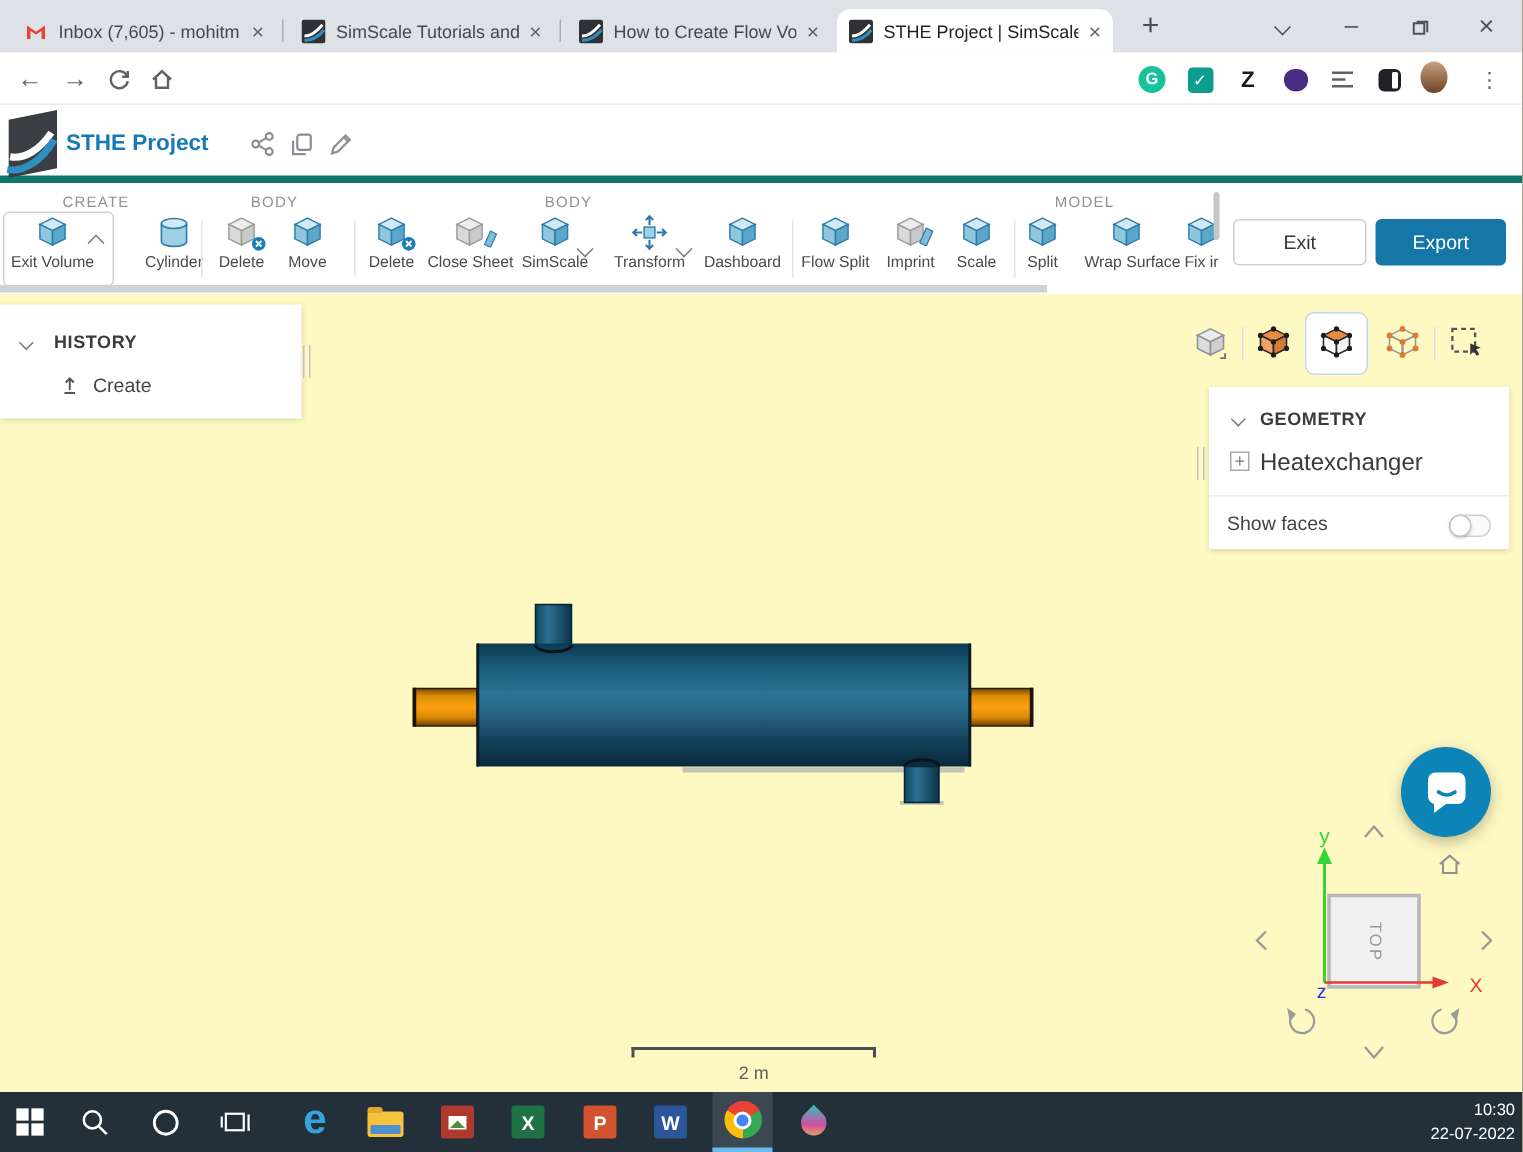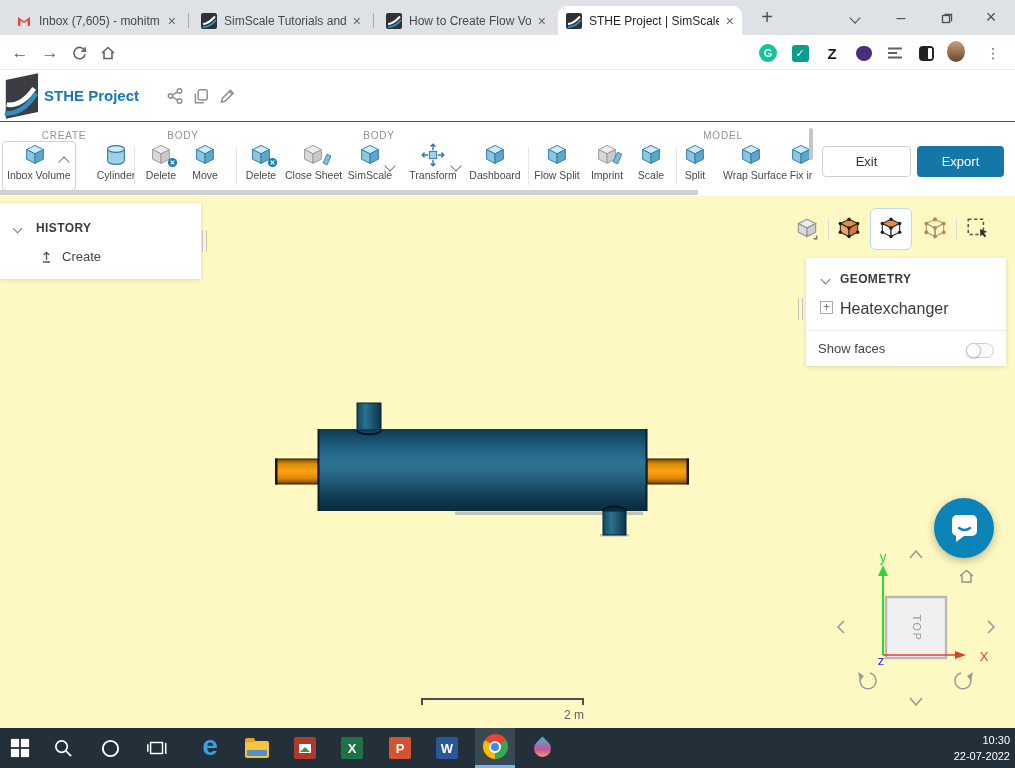--- a/index.html
+++ b/index.html
@@ -16,21 +16,21 @@
   .tabsep{position:absolute;top:13px;width:1px;height:15px;background:#a8adb3}
   .fav{width:16px;height:16px;flex:0 0 16px}
   .winbtn{position:absolute;top:0;height:35px;display:flex;align-items:center;justify-content:center;color:#4a4d52;font-size:16px;width:30px}
   
   #navbar{left:0;top:35px;width:1015px;height:35px;background:#fff;border-bottom:1px solid #e8eaed;box-sizing:border-box}
   .nbi{position:absolute;top:6px;width:24px;height:24px;display:flex;align-items:center;justify-content:center;color:#5f6368;font-size:17px}
   #omnibox{position:absolute;left:133px;top:39px;width:603px;height:27px;background:#f1f3f4;border-radius:14px;display:flex;align-items:center;padding:0 10px;box-sizing:border-box;gap:8px}
   #urltext{font-size:12.5px;color:#202124;white-space:nowrap;overflow:hidden;flex:1}
   .ext{position:absolute;top:9px;width:18px;height:18px;display:flex;align-items:center;justify-content:center}
   
-  #appheader{left:0;top:70px;width:1015px;height:52px;background:#fff;border-bottom:1px solid #0f766e;box-sizing:border-box}
+  #appheader{left:0;top:70px;width:1015px;height:52px;background:#fff;border-bottom:5px solid #0f766e;box-sizing:border-box}
   #projtitle{position:absolute;left:44px;top:17px;font-size:15px;font-weight:bold;color:#1779b8}
   .hico{position:absolute;top:17px;width:18px;height:18px}
   #hdrnav{position:absolute;right:12px;top:0;height:52px;display:flex;align-items:center;gap:22px;font-size:13px;color:#4a4a4a}
   .avatar{width:28px;height:28px;border-radius:50%;background:#b57fd5;color:#fff;display:flex;align-items:center;justify-content:center;font-size:14px;font-weight:bold}
   
   #ribbon{left:0;top:122px;width:1015px;height:74px;background:#fff}
   .seclab{position:absolute;top:8px;width:80px;text-align:center;font-size:10px;letter-spacing:.8px;color:#8e9296}
   .rbtn{position:absolute;top:21px;width:56px;text-align:center}
   .rbtn .ric{width:24px;height:24px;margin:0 auto}
   .rbtn .rlbl{font-size:10.5px;color:#4a4a4a;margin-top:2px;white-space:nowrap}
@@ -51,21 +51,21 @@
   .card{position:absolute;background:#fff;box-shadow:0 1px 4px rgba(0,0,0,.14)}
   .panelhead{font-size:12px;font-weight:bold;color:#3b3b3b;letter-spacing:.4px}
   .vhandle{position:absolute;width:5px;height:22px;border-left:1px solid #c2c2c2;border-right:1px solid #c2c2c2;box-sizing:border-box}
   .selbtn{position:absolute;top:14px;width:38px;height:38px;display:flex;align-items:center;justify-content:center}
   .selbtn.on{top:12px;width:42px;height:42px;background:#fff;border:1px solid #badbed;border-radius:6px;box-sizing:border-box}
   .seldiv{position:absolute;top:22px;width:1px;height:22px;background:#ddd}
   .plusbox{width:13px;height:13px;border:1px solid #a9a9a9;color:#777;font-size:12px;line-height:11px;text-align:center;box-sizing:border-box}
   .toggle{position:relative;width:28px;height:15px;border:1px solid #d0d0d0;border-radius:8px;background:#fafafa;box-sizing:border-box}
   .knob{position:absolute;left:-1px;top:-1px;width:15px;height:15px;border-radius:50%;background:#fff;border:1px solid #c4c4c4;box-sizing:border-box;box-shadow:0 1px 2px rgba(0,0,0,.18)}
   #sbar{position:absolute;left:421px;top:502px;width:163px;height:7px;border-top:2px solid #4a4f55;border-left:2px solid #4a4f55;border-right:2px solid #4a4f55;box-sizing:border-box}
-  #sbarlbl{position:absolute;left:421px;top:512px;width:163px;text-align:right;font-size:12px;color:#5a5f66}
+  #sbarlbl{position:absolute;left:421px;top:512px;width:163px;text-align:center;font-size:12px;color:#5a5f66}
   #intercom{position:absolute;left:934px;top:302px;width:60px;height:60px;border-radius:50%;background:#0d84b8;display:flex;align-items:center;justify-content:center;box-shadow:0 3px 10px rgba(0,0,0,.28)}
   
   #taskbar{left:0;top:728px;width:1015px;height:40px;background:#232f39}
   .tbtn{position:absolute;top:0;width:40px;height:40px;display:flex;align-items:center;justify-content:center}
   .tbtn.active{background:#3c4851;border-bottom:3px solid #6cb8f0;box-sizing:border-box}
   .offq{width:22px;height:22px;border-radius:2px;color:#fff;font-weight:bold;font-size:13px;display:flex;align-items:center;justify-content:center}
   #clock{position:absolute;right:5px;top:4px;text-align:right;color:#fff;font-size:11px;line-height:16px}
   .chromeball{width:25px;height:25px;border-radius:50%;background:conic-gradient(from 60deg,#34a853 0 120deg,#fbbc05 120deg 240deg,#ea4335 240deg 360deg);position:relative}
   .chromeball:after{content:"";position:absolute;left:6.5px;top:6.5px;width:12px;height:12px;border-radius:50%;background:#4285f4;border:2.5px solid #fff;box-sizing:border-box}
   .droplet{width:17px;height:17px;background:linear-gradient(135deg,#35c0c0,#cc4fa0 55%,#f6c94a);border-radius:0 50% 50% 50%;transform:rotate(45deg)}
@@ -239,21 +239,21 @@
     <div class="seclab" style="left:24px">CREATE</div>
     <div class="seclab" style="left:143px">BODY</div>
     <div class="seclab" style="left:339px">BODY</div>
     <div class="seclab" style="left:683px">MODEL</div>
 
     <div class="selbox"></div>
     <div class="rbtn" style="left:7px">
       <svg class="ric">
           <use href="#sym-cube"></use>
         </svg>
-      <div class="rlbl">Inbox Volume</div>
+      <div class="rlbl">Exit Volume</div>
     </div>
     <span class="chev up abs" style="left:60px;top:36px"></span>
     <div class="rbtn" style="left:88px">
       <svg class="ric">
           <use href="#sym-cyl"></use>
         </svg>
       <div class="rlbl">Cylinder</div>
     </div>
     <div class="rdiv" style="left:134px"></div>
     <div class="rbtn" style="left:133px">

